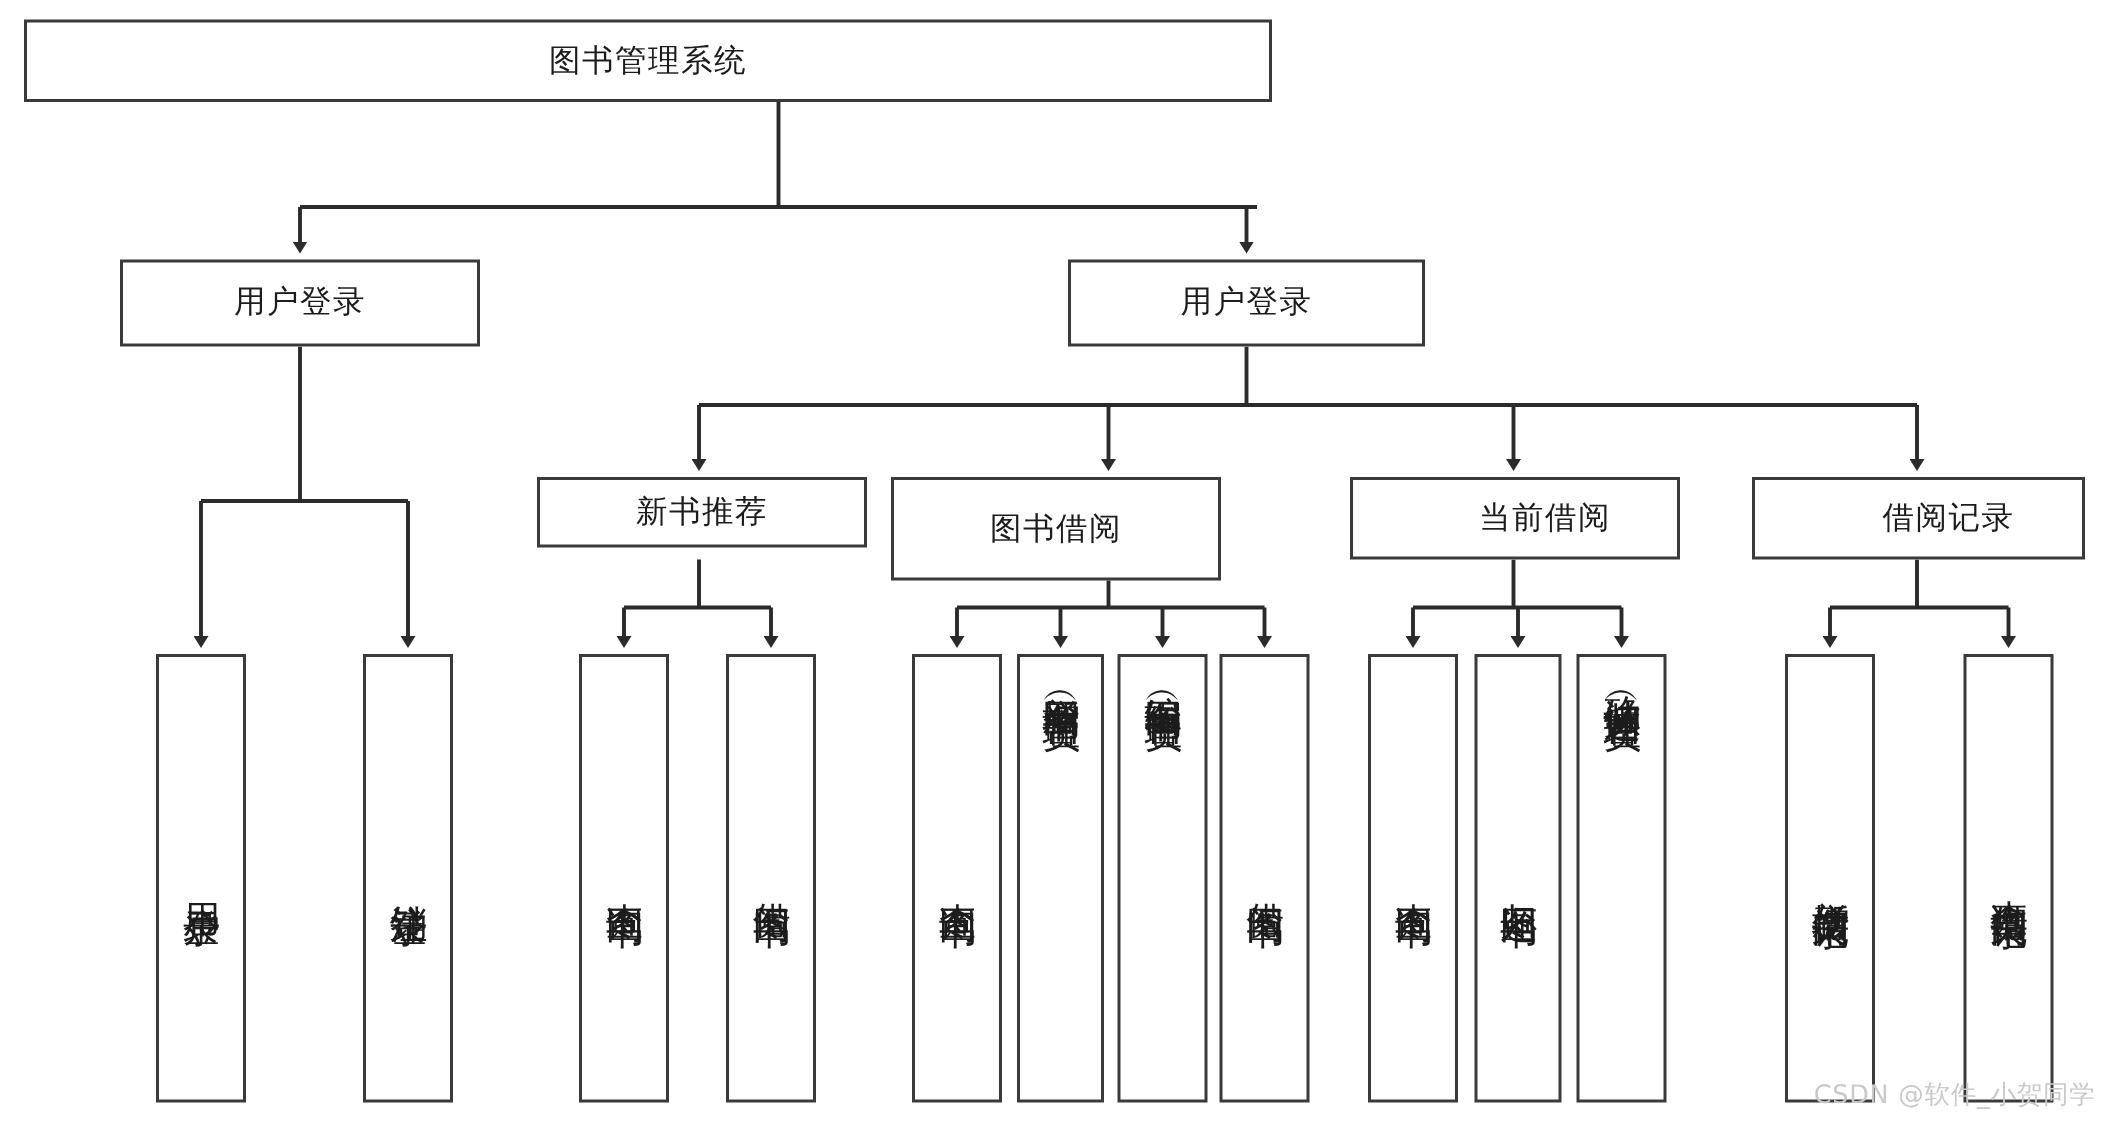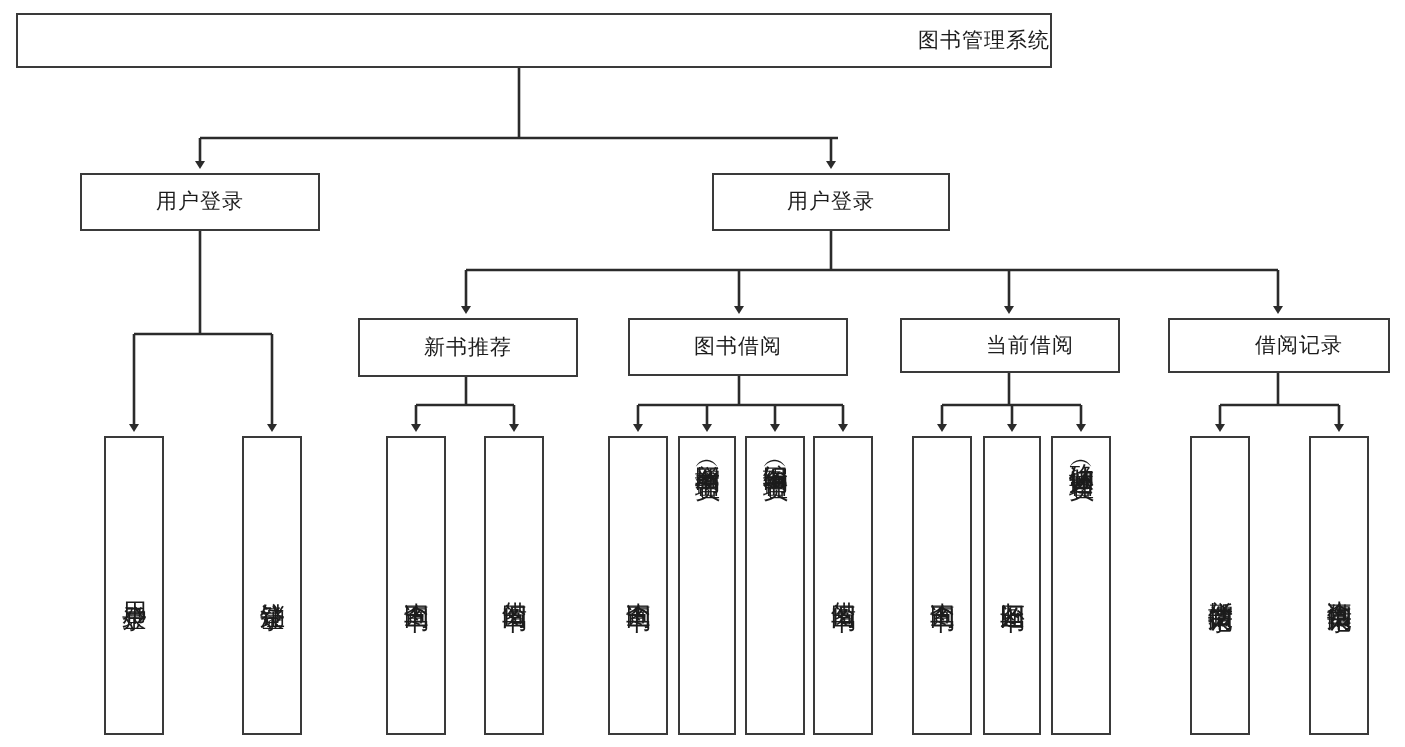--- a/index.html
+++ b/index.html
@@ -117,35 +117,35 @@
       <path d="M1012,405 L1012,428" marker-end="url(#arrowhead)"></path>
       <path d="M1081,405 L1081,428" marker-end="url(#arrowhead)"></path>
 
       <path d="M1278,373 L1278,405"></path>
       <path d="M1220,405 L1339,405"></path>
       <path d="M1220,405 L1220,428" marker-end="url(#arrowhead)"></path>
       <path d="M1339,405 L1339,428" marker-end="url(#arrowhead)"></path>
     </g>
   </svg>
 
-  <div class="node node-h" style="left:16px; top:13px; width:1036px; height:55px;justify-content:flex-end;">
+  <div class="node node-h" style="left:16px; top:13px; width:832px; height:55px;">
     <span class="node-label">图书管理系统</span>
   </div>
 
   <div class="node node-h" style="left:80px; top:173px; width:240px; height:58px;">
     <span class="node-label">用户登录</span>
   </div>
   <div class="node node-h" style="left:712px; top:173px; width:238px; height:58px;">
     <span class="node-label">用户登录</span>
   </div>
 
-  <div class="node node-h" style="left:358px; top:318px; width:220px; height:59px;">
+  <div class="node node-h" style="left:358px; top:318px; width:220px; height:47px;">
     <span class="node-label">新书推荐</span>
   </div>
-  <div class="node node-h" style="left:628px; top:318px; width:220px; height:58px;">
+  <div class="node node-h" style="left:594px; top:318px; width:220px; height:69px;">
     <span class="node-label">图书借阅</span>
   </div>
   <div class="node node-h" style="left:900px; top:318px; width:220px; height:55px;padding-left:40px;">
     <span class="node-label">当前借阅</span>
   </div>
   <div class="node node-h" style="left:1168px; top:318px; width:222px; height:55px;padding-left:40px;">
     <span class="node-label">借阅记录</span>
   </div>
 
   <div class="node node-v centered" style="left:104px; top:436px; width:60px; height:299px;">
@@ -185,14 +185,15 @@
     <span class="node-label">确认归还（管理员）</span>
   </div>
 
   <div class="node node-v centered" style="left:1190px; top:436px; width:60px; height:299px;">
     <span class="node-label">新增借阅记录</span>
   </div>
   <div class="node node-v centered" style="left:1309px; top:436px; width:60px; height:299px;">
     <span class="node-label">查询借阅记录</span>
   </div>
 
+  <div class="watermark">CSDN @软件_小贺同学</div>
 
 </div>
 
 </body></html>

